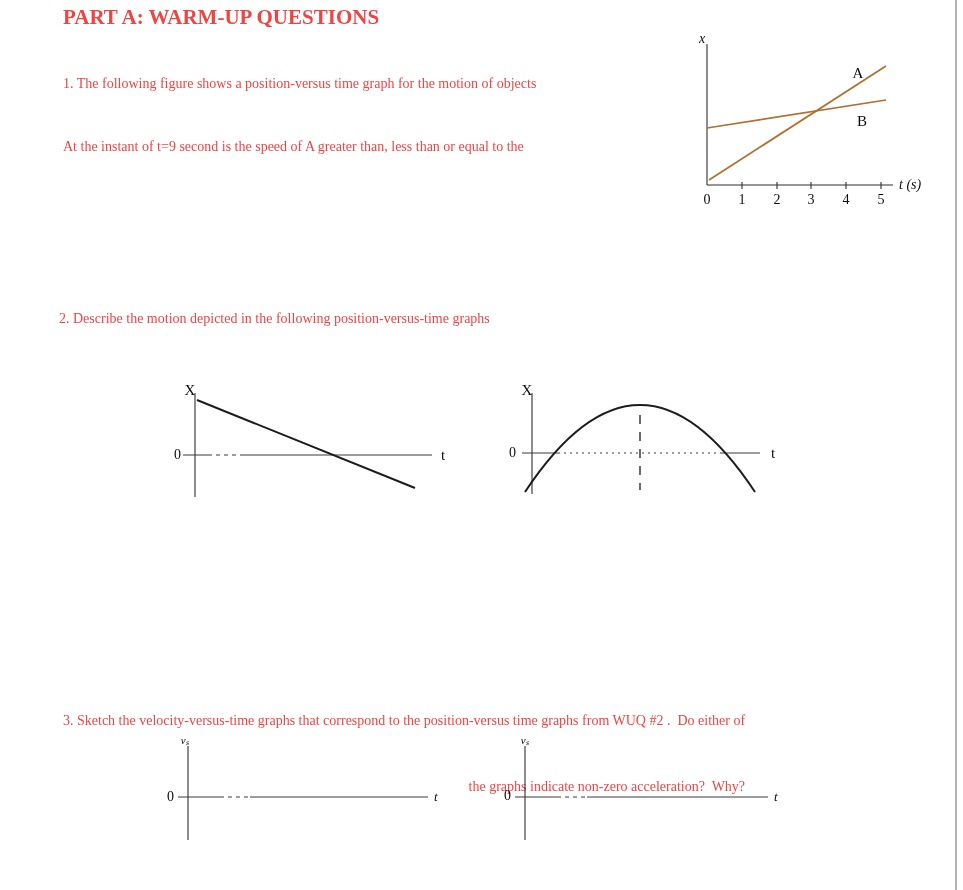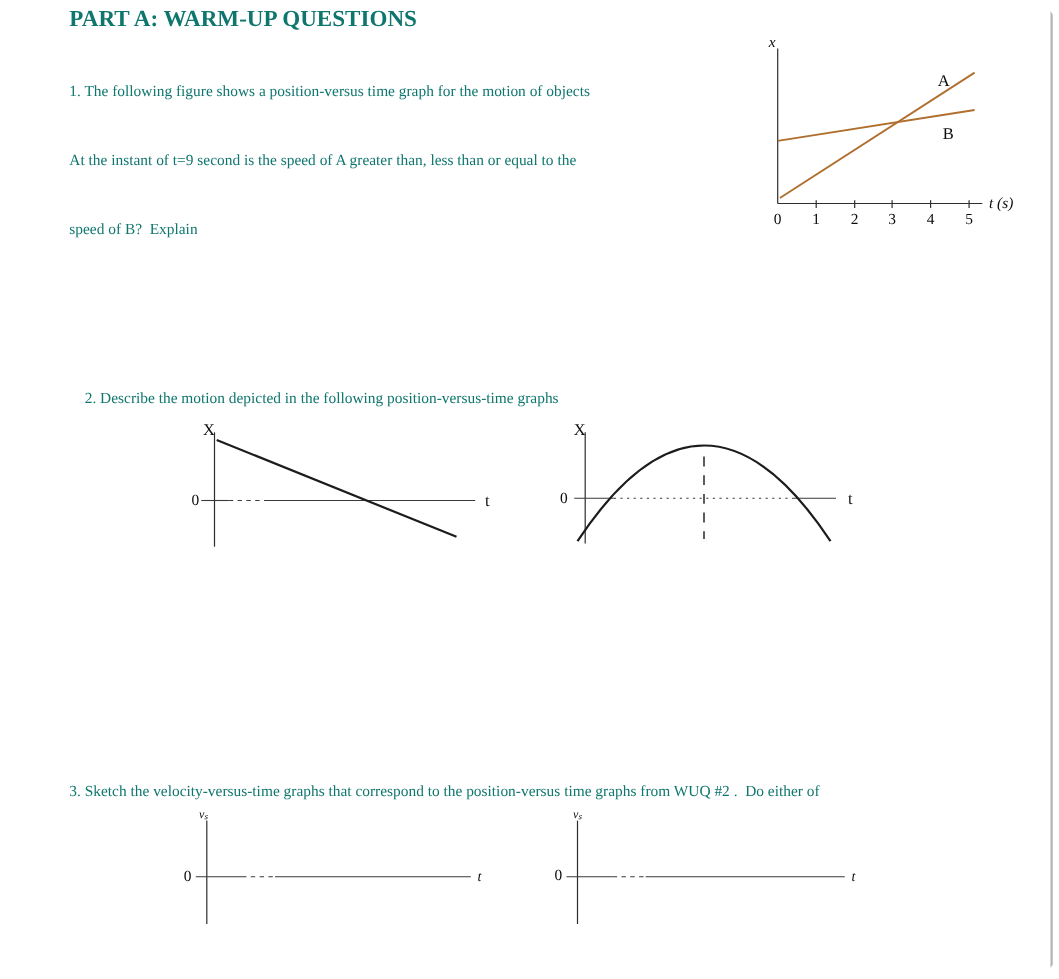--- a/index.html
+++ b/index.html
@@ -3,35 +3,34 @@
 <meta charset="utf-8">
 <style>
   * { margin: 0; padding: 0; box-sizing: border-box; }
   html, body { background: #ffffff; }
   .page {
     position: relative;
     width: 963px;
     height: 890px;
     background: #ffffff;
     font-family: "Liberation Serif", serif;
-    color: #0f766e;
+    color: #ef4444;
     overflow: hidden;
-    border-radius: 31px;
   }
   .title {
     position: absolute;
     left: 63px;
     top: 5px;
     font-size: 21px;
     font-weight: bold;
     white-space: pre;
   }
   .textblock { position: absolute; font-size: 14px; line-height: 21px; white-space: pre; }
   .q1-text { left: 63px; top: 31px; }
-  .q2-text { left: 77px; top: 308px; margin-top: 44px; }
+  .q2-text { left: 59px; top: 308px; }
   .q3-text { left: 63px; top: 666px; line-height: 22px; text-align: right; }
   svg { position: absolute; overflow: visible; }
   .svg-q1 { left: 688px; top: 28px; }
   .svg-q2l { left: 168px; top: 382px; }
   .svg-q2r { left: 503px; top: 382px; }
   .svg-q3l { left: 158px; top: 728px; }
   .svg-q3r { left: 495px; top: 728px; }
   text { font-family: "Liberation Serif", serif; fill: #0d0d0d; }
   .axis { stroke: #2e2e2e; stroke-width: 1.1; fill: none; }
   .axis-thin { stroke: #3a3a3a; stroke-width: 1; fill: none; }
@@ -48,21 +47,20 @@
 </head>
 <body>
 
 <div class="page">
 
   <div class="title">PART A: WARM-UP QUESTIONS</div>
 
   <div class="textblock q1-text">
     <div>1. The following figure shows a position-versus time graph for the motion of objects</div>
     <div>At the instant of t=9 second is the speed of A greater than, less than or equal to the</div>
-    <div>speed of B?  Explain</div>
   </div>
 
   <svg class="svg-q1" width="272" height="190" viewBox="0 0 272 190">
     <text x="14" y="15" font-size="14" font-style="italic" text-anchor="middle">x</text>
 
     <line class="axis" x1="19" y1="16" x2="19" y2="157"></line>
     <line class="axis" x1="19" y1="157" x2="205" y2="157"></line>
 
     <g>
       <line class="axis" x1="54" y1="154" x2="54" y2="161"></line>
@@ -107,20 +105,21 @@
     <line class="axis-thin" x1="55" y1="71" x2="218" y2="71" stroke-dasharray="2 4"></line>
     <line class="axis-thin" x1="218" y1="71" x2="257" y2="71"></line>
     <text x="13" y="75" font-size="14" text-anchor="end">0</text>
     <text x="268" y="76" font-size="15">t</text>
     <path class="dataline" d="M 22 110 Q 137 -64 252 110"></path>
     <line x1="137" y1="33" x2="137" y2="108" stroke="#1c1c1c" stroke-width="1.3" stroke-dasharray="9 8"></line>
   </svg>
 
   <div class="textblock q3-text">
     <div>3. Sketch the velocity-versus-time graphs that correspond to the position-versus time graphs from WUQ #2 .  Do either of</div>
+    <div>the graphs indicate non-zero acceleration?  Why?</div>
   </div>
 
   <svg class="svg-q3l" width="300" height="125" viewBox="0 0 300 125">
     <text x="27" y="16" font-size="11" font-style="italic" text-anchor="middle">vₛ</text>
     <line class="axis" x1="30" y1="18" x2="30" y2="112"></line>
     <line class="axis-thin" x1="20" y1="69" x2="62" y2="69"></line>
     <line class="axis-thin" x1="62" y1="69" x2="92" y2="69" stroke-dasharray="4 4"></line>
     <line class="axis-thin" x1="92" y1="69" x2="270" y2="69"></line>
     <text x="16" y="73" font-size="14" text-anchor="end">0</text>
     <text x="276" y="73" font-size="13" font-style="italic">t</text>

